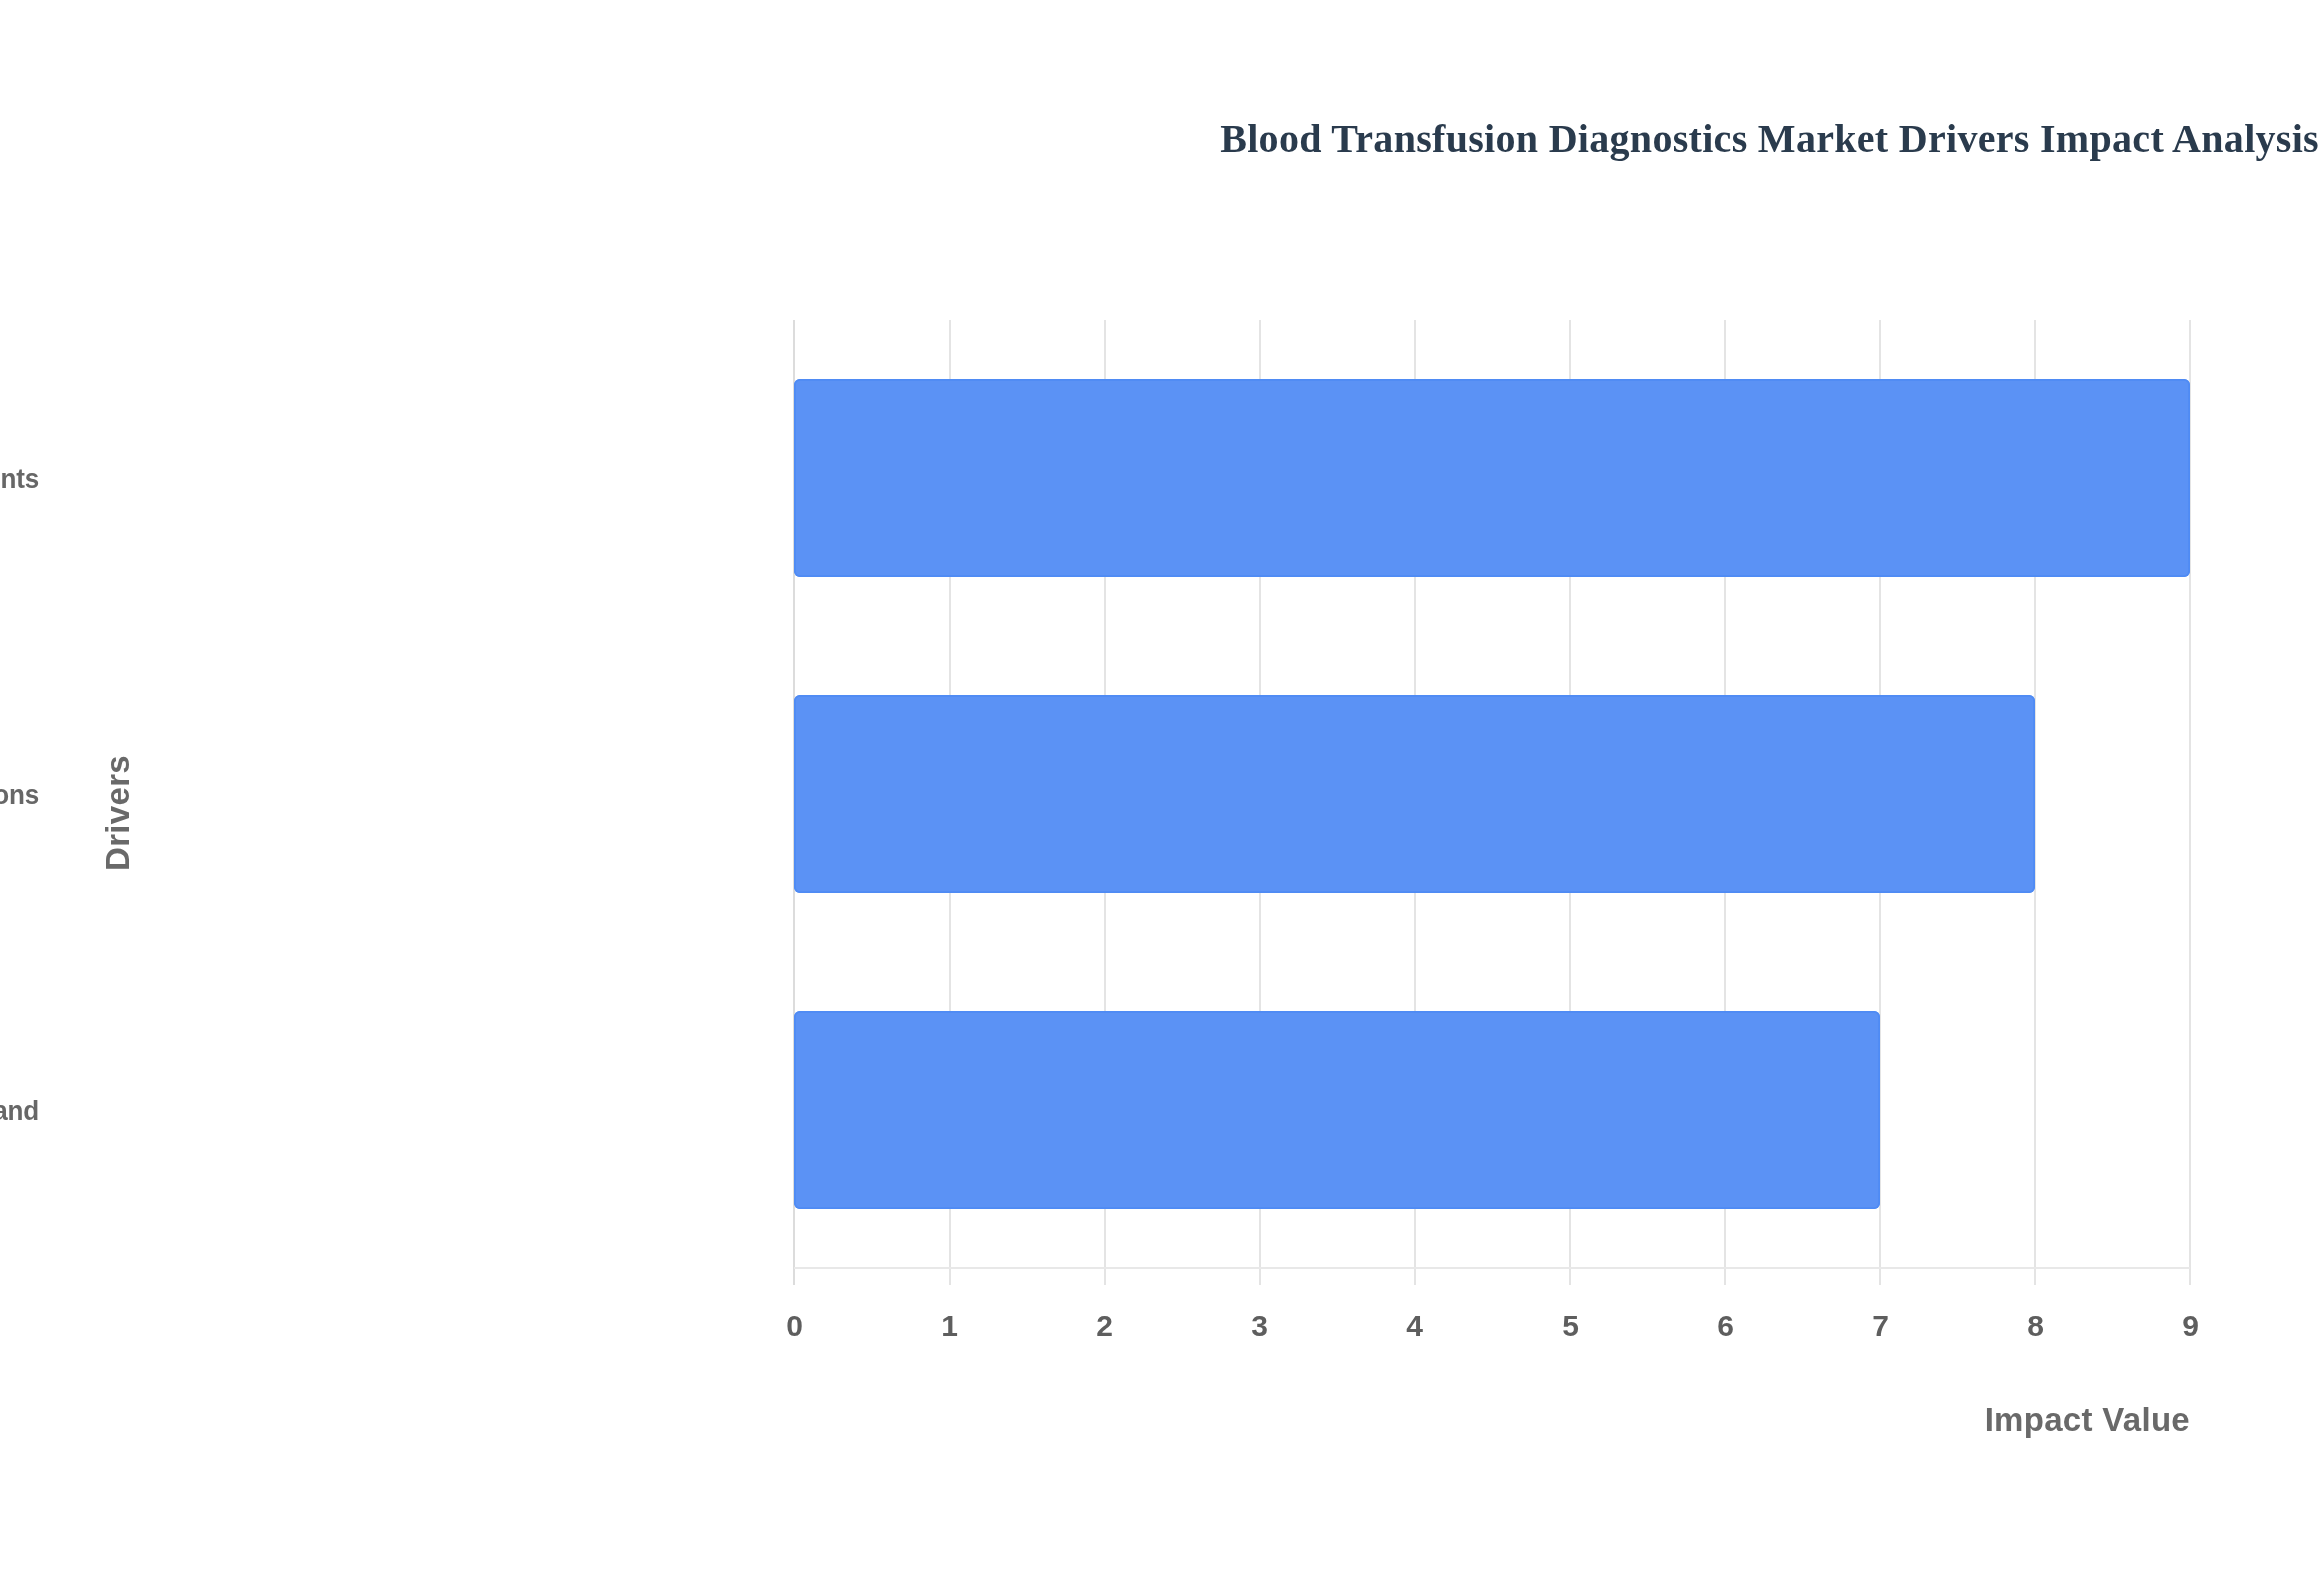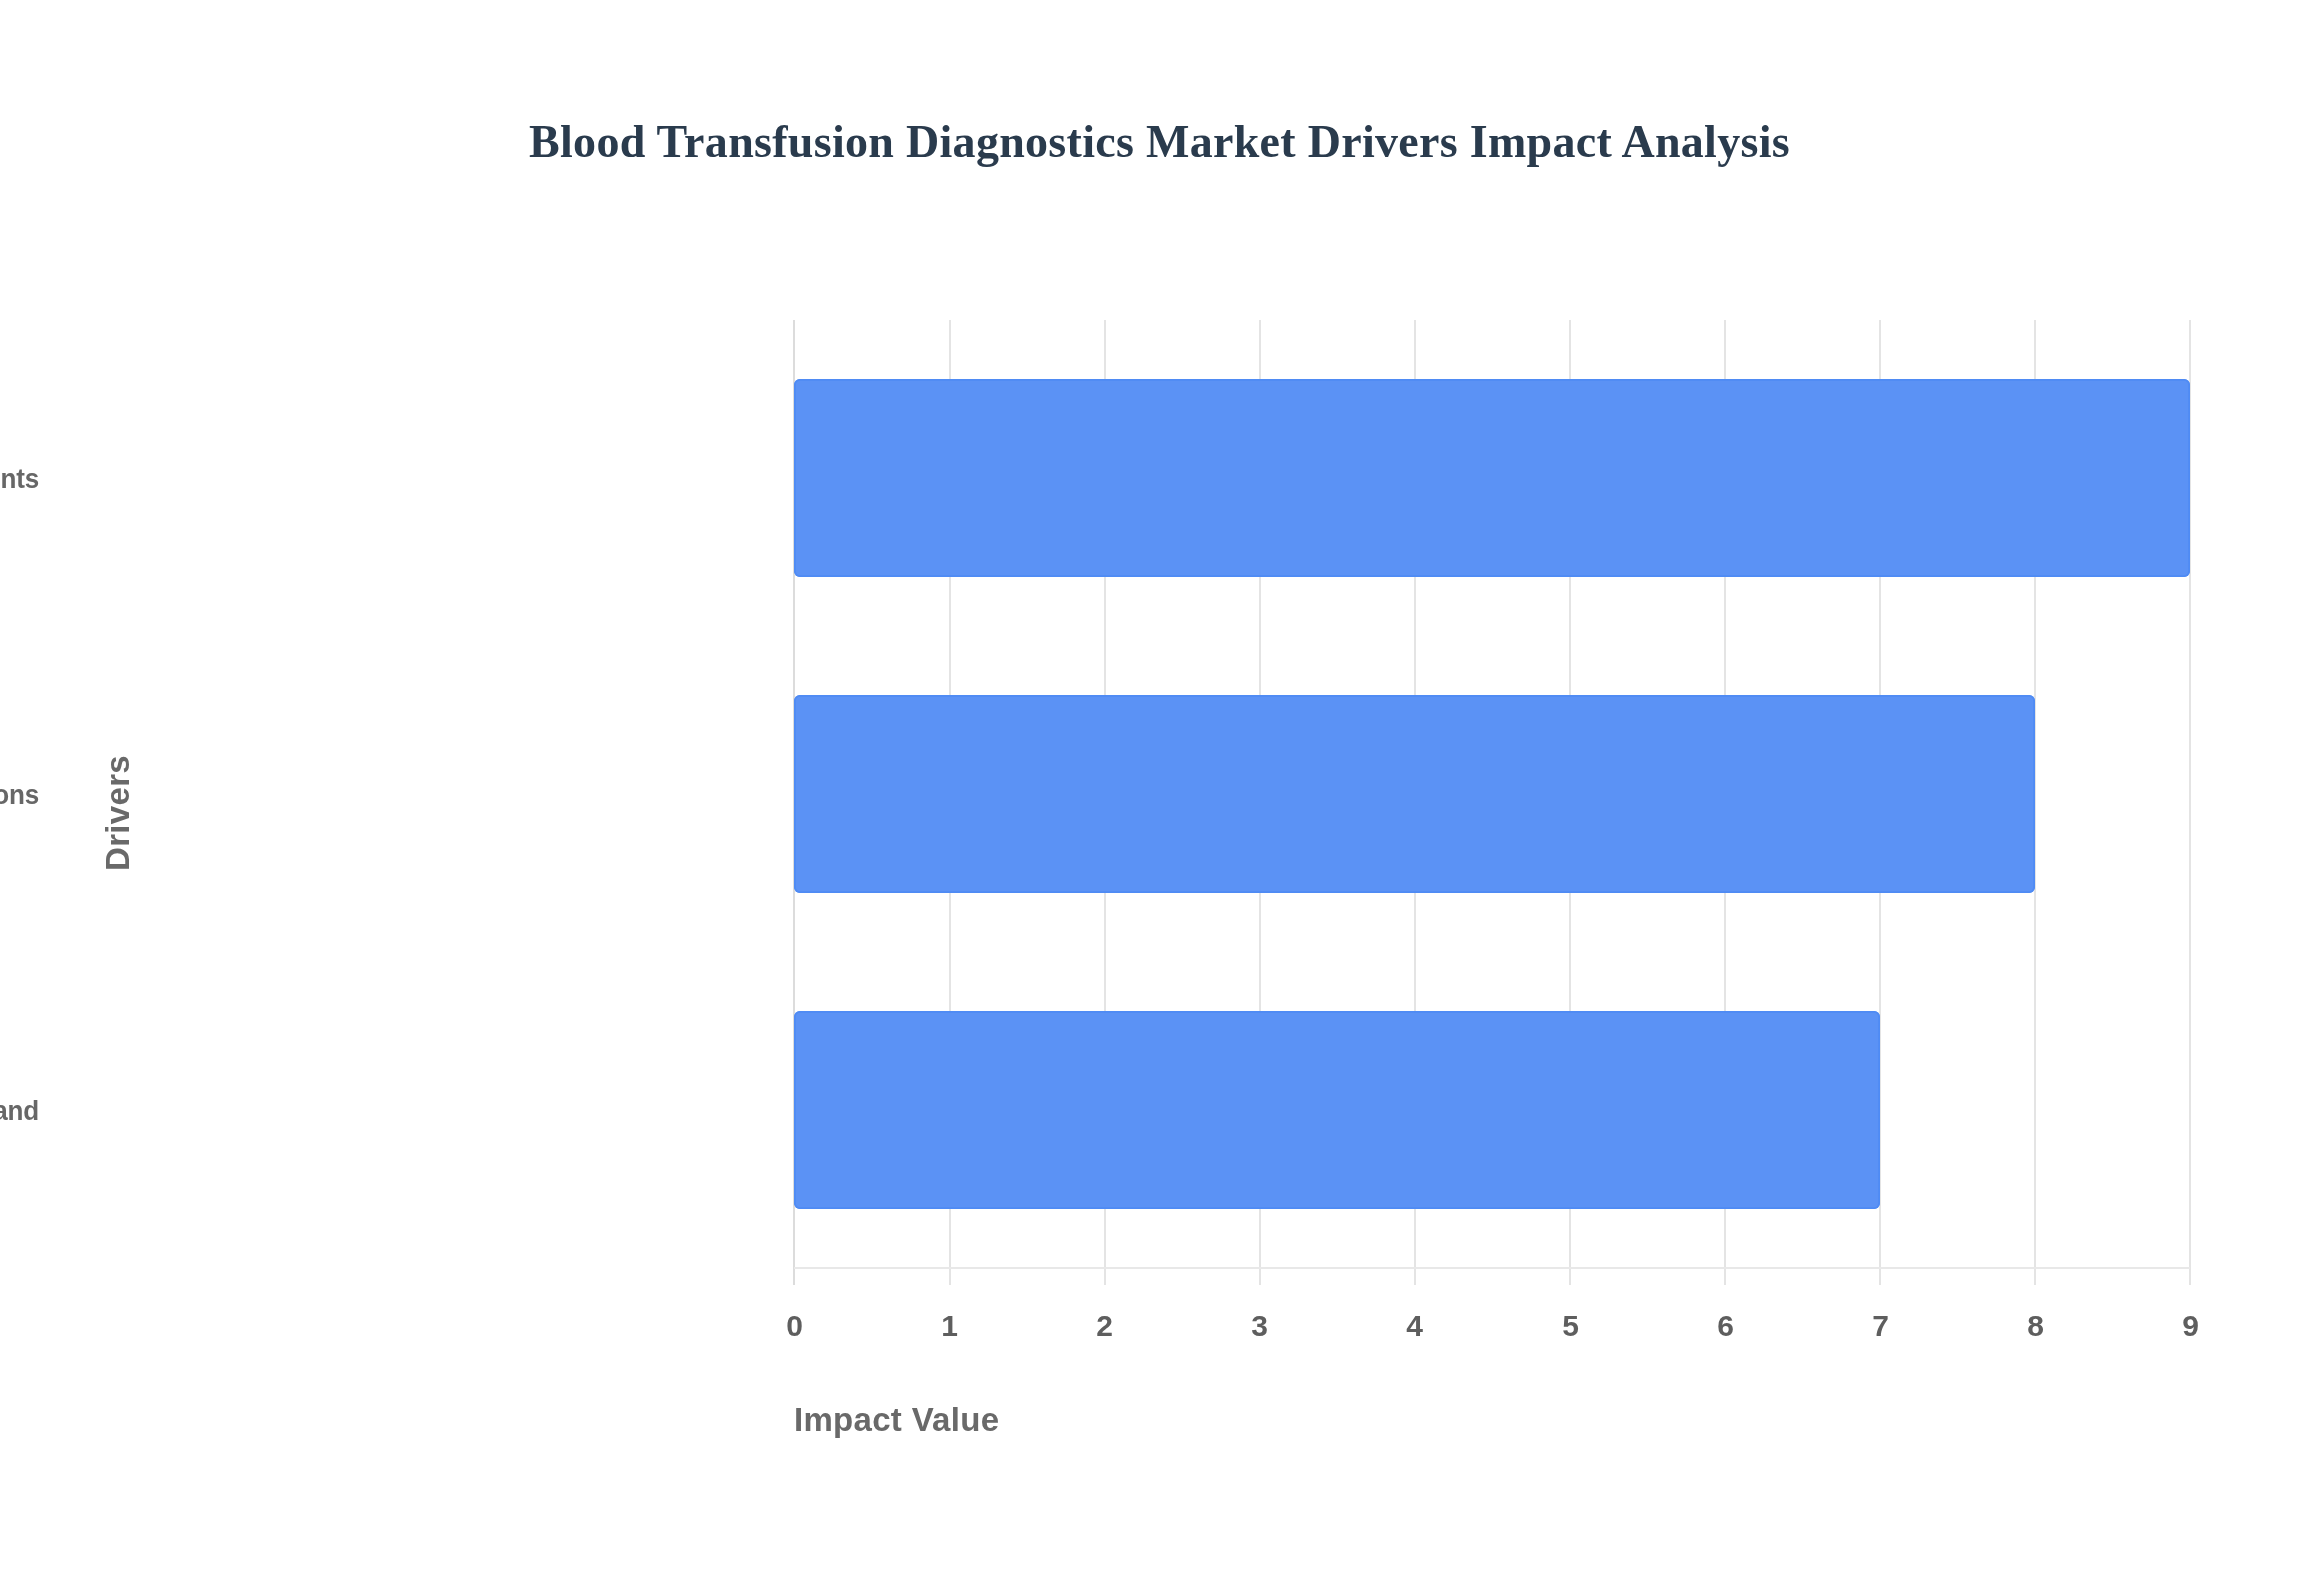--- a/index.html
+++ b/index.html
@@ -14,24 +14,24 @@
     overflow: hidden;
     font-family: "Liberation Sans", sans-serif;
   }
 
   
   #chart-title {
     position: absolute;
     left: 0;
     top: 115px;
     width: 2319px;
-    text-align: center;
+    text-align: right;
     font-family: "Liberation Serif", serif;
     font-weight: bold;
-    font-size: 46px;
+    font-size: 40px;
     letter-spacing: 0.3px;
     color: #2a3b4d;
     white-space: nowrap;
   }
 
   
   
   #plot-area {
     position: absolute;
     left: 794px;
@@ -97,21 +97,21 @@
     font-size: 30px;
     color: #5e5e5e;
   }
 
   
   #x-axis-title {
     position: absolute;
     left: 794px;
     top: 1401px;
     width: 1396px;
-    text-align: left;
+    text-align: right;
     font-family: "Liberation Sans", sans-serif;
     font-weight: bold;
     font-size: 33px;
     color: #696969;
     letter-spacing: 0.3px;
   }
   #y-axis-title {
     position: absolute;
     left: 118px;
     top: 794px;

